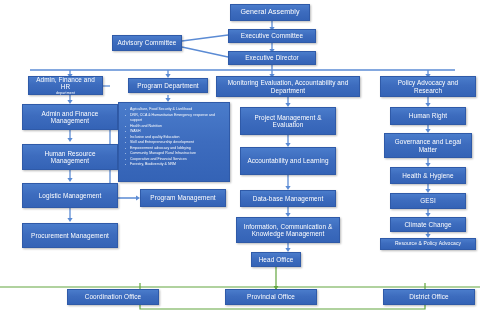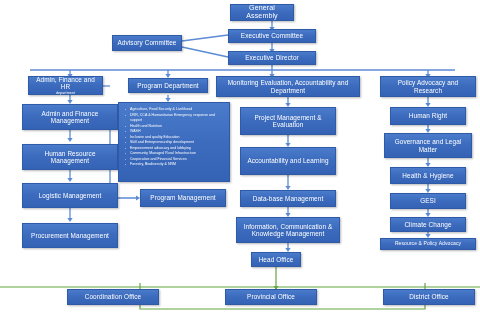--- a/index.html
+++ b/index.html
@@ -101,21 +101,21 @@
     <g stroke="#63a63f" stroke-width="1.2" fill="none">
       <path d="M276,267 L276,292"></path>
       <path d="M0,287 L480,287"></path>
       <path d="M140,283 L140,309 L425,309 L425,283"></path>
     </g>
     <g fill="#63a63f">
       <path d="M276,290 l-2.4,-4 l4.8,0 z"></path>
     </g>
   </svg>
 
-  <div class="box bigger" style="left:230px;top:4px;width:64px;height:17px;">
+  <div class="box bigger" style="left:230px;top:4px;width:80px;height:17px;">
     <span>General Assembly</span>
   </div>
 
   <div class="box" style="left:228px;top:29px;width:88px;height:14px;">
     <span>Executive Committee</span>
   </div>
 
   <div class="box" style="left:228px;top:51px;width:88px;height:14px;">
     <span>Executive Director</span>
   </div>

